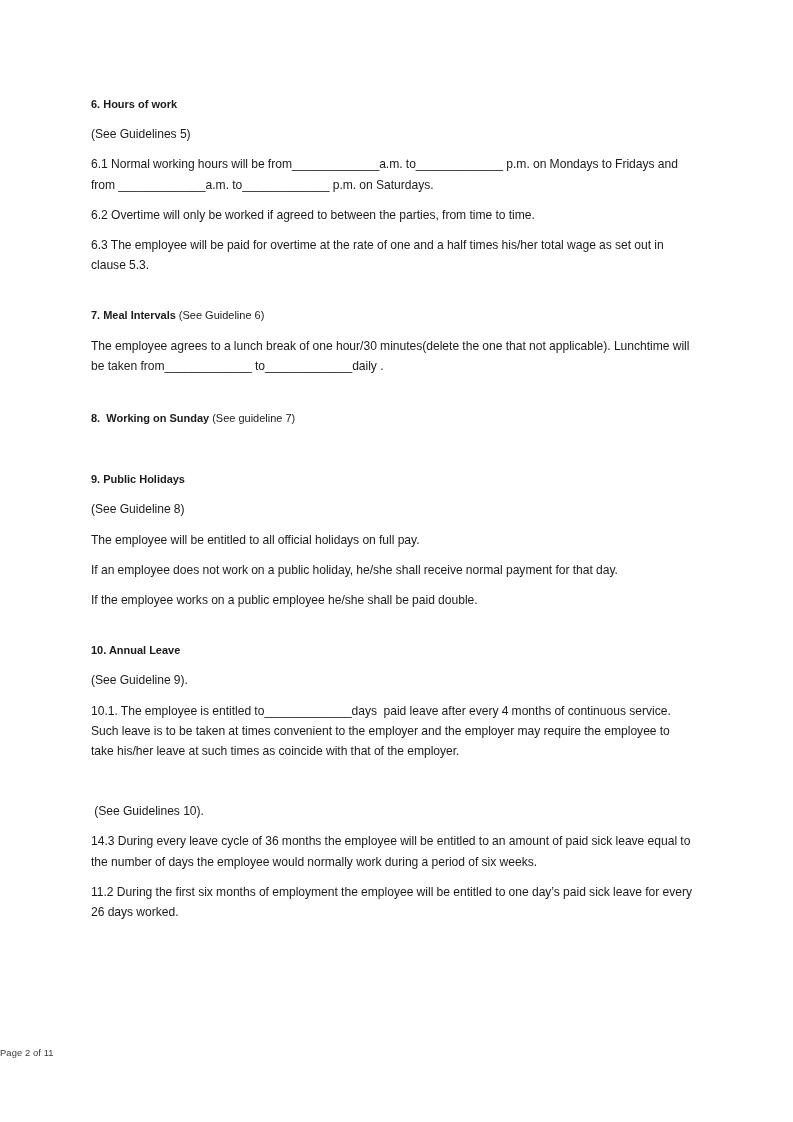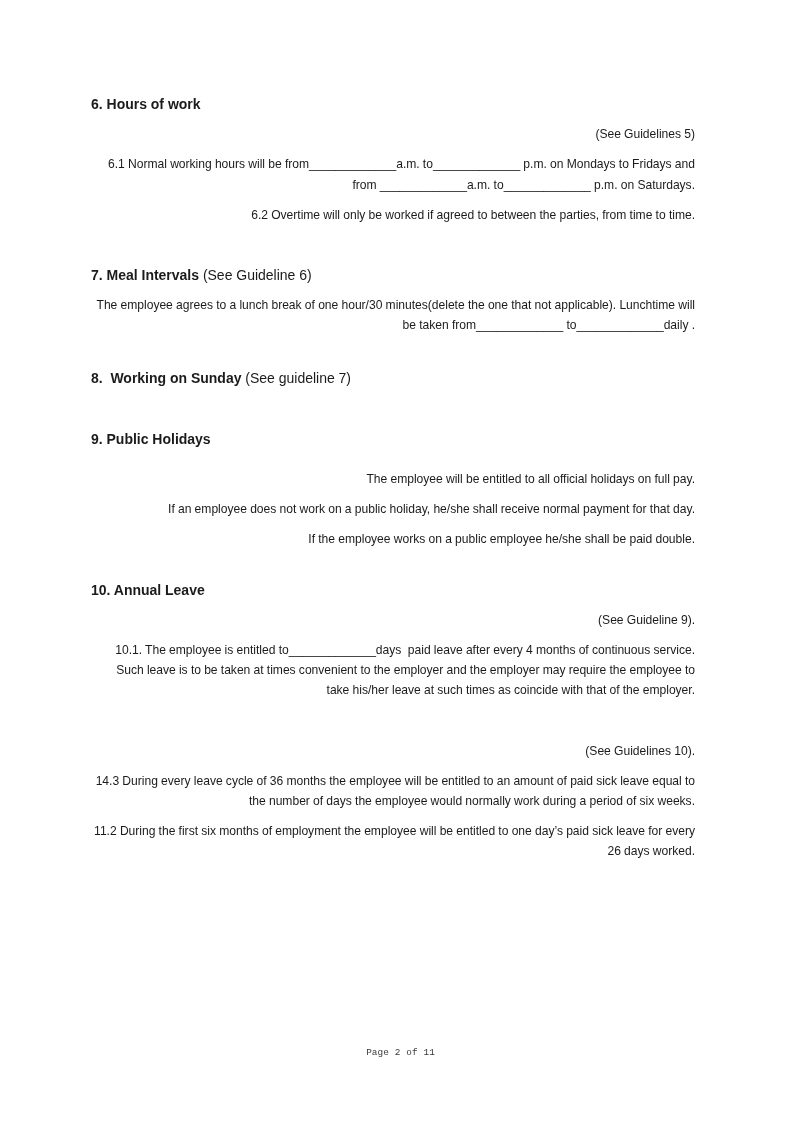--- a/index.html
+++ b/index.html
@@ -29,50 +29,49 @@
   .doc-body {
     width: 604px;
   }
 
   
   .blk {
     font-size: 12.1px;
     line-height: 20.2px;
     letter-spacing: -0.02px;
     margin: 0;
-    text-align: right;
+    text-align: left;
     word-spacing: -0.1px;
   }
 
   .heading {
     font-weight: bold;
-    font-size: 14px;
+    font-size: 11px;
     line-height: 20.2px;
     margin: 0;
     letter-spacing: -0.01px;
   }
   .heading .light {
     font-weight: normal;
   }
 
   
   .gap-sm  { height: 9px; }
   .gap-md  { height: 10px; }
   .gap-xl  { height: 30px; }
   .gap-xxl { height: 32px; }
 
   .pre { white-space: pre-wrap; }
 
   .footer {
     position: absolute;
-    left: 8px;
+    left: 0;
     right: 0;
     top: 1046px;
-    text-align: center;
-    font-family: Liberation Mono, monospace;
+    font-family: Liberation Sans, sans-serif;
     font-size: 9.4px;
     line-height: 13px;
     color: #3a3a3a;
     letter-spacing: 0.1px;
   }
 </style>
 </head>
 <body>
 
 <div class="page">
@@ -87,20 +86,21 @@
     <div class="gap-md"></div>
 
     <p class="blk pre">6.1 Normal working hours will be from_____________a.m. to_____________ p.m. on Mondays to Fridays and from _____________a.m. to_____________ p.m. on Saturdays.</p>
 
     <div class="gap-md"></div>
 
     <p class="blk">6.2 Overtime will only be worked if agreed to between the parties, from time to time.</p>
 
     <div class="gap-md"></div>
 
+    <p class="blk">6.3 The employee will be paid for overtime at the rate of one and a half times his/her total wage as set out in clause 5.3.</p>
 
     <div class="gap-xl"></div>
 
     <h2 class="heading">
       <span>7. Meal Intervals</span><span class="light pre"> (See Guideline 6)</span>
     </h2>
 
     <div class="gap-md"></div>
 
     <p class="blk pre">The employee agrees to a lunch break of one hour/30 minutes(delete the one that not applicable). Lunchtime will be taken from_____________ to_____________daily .</p>
@@ -113,20 +113,21 @@
 
     <div class="gap-sm"></div>
 
 
     <div class="gap-xxl"></div>
 
     <h2 class="heading">9. Public Holidays</h2>
 
     <div class="gap-md"></div>
 
+    <p class="blk">(See Guideline 8)</p>
 
     <div class="gap-md"></div>
 
     <p class="blk">The employee will be entitled to all official holidays on full pay.</p>
 
     <div class="gap-md"></div>
 
     <p class="blk">If an employee does not work on a public holiday, he/she shall receive normal payment for that day.</p>
 
     <div class="gap-md"></div>

